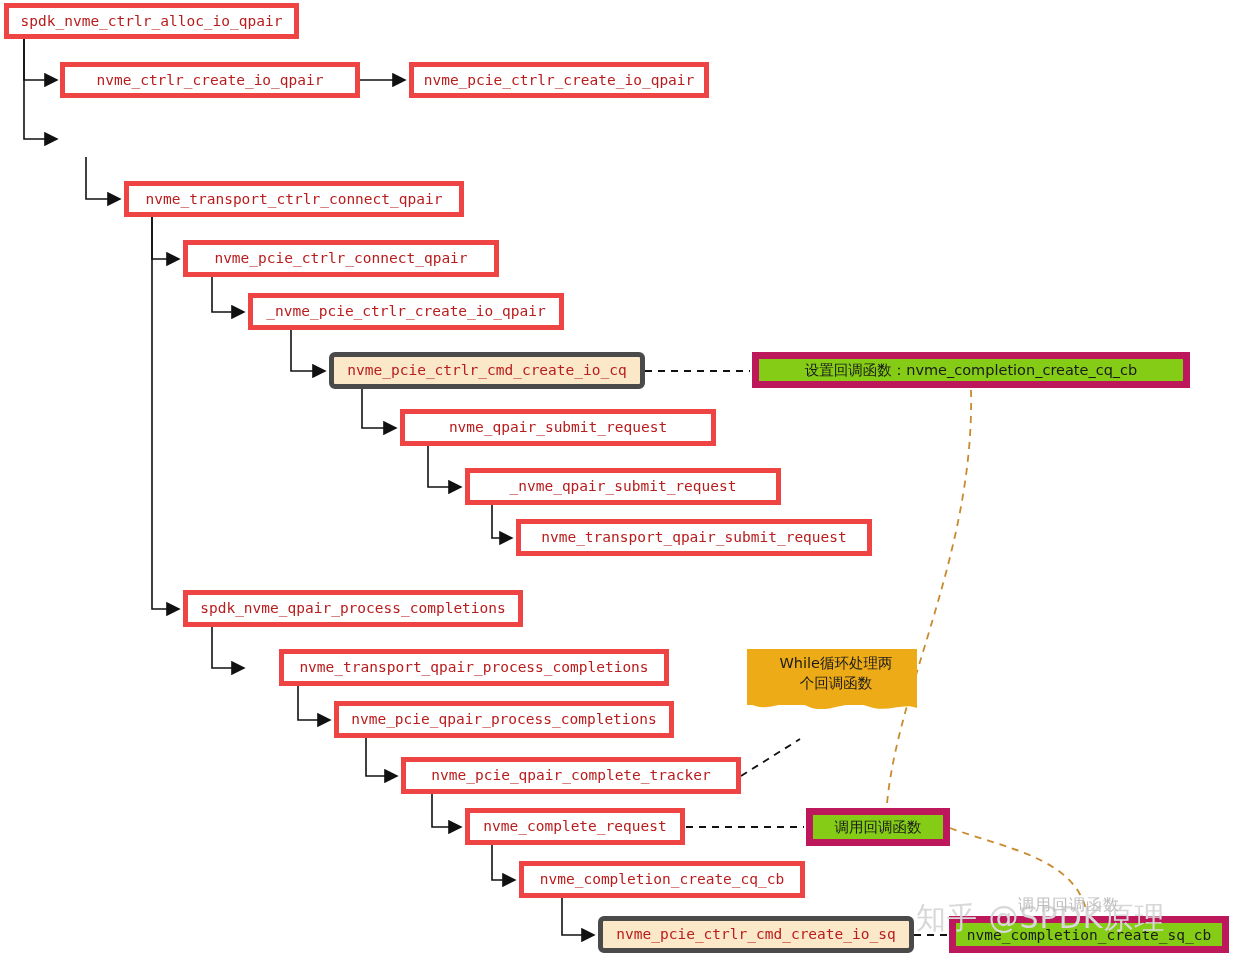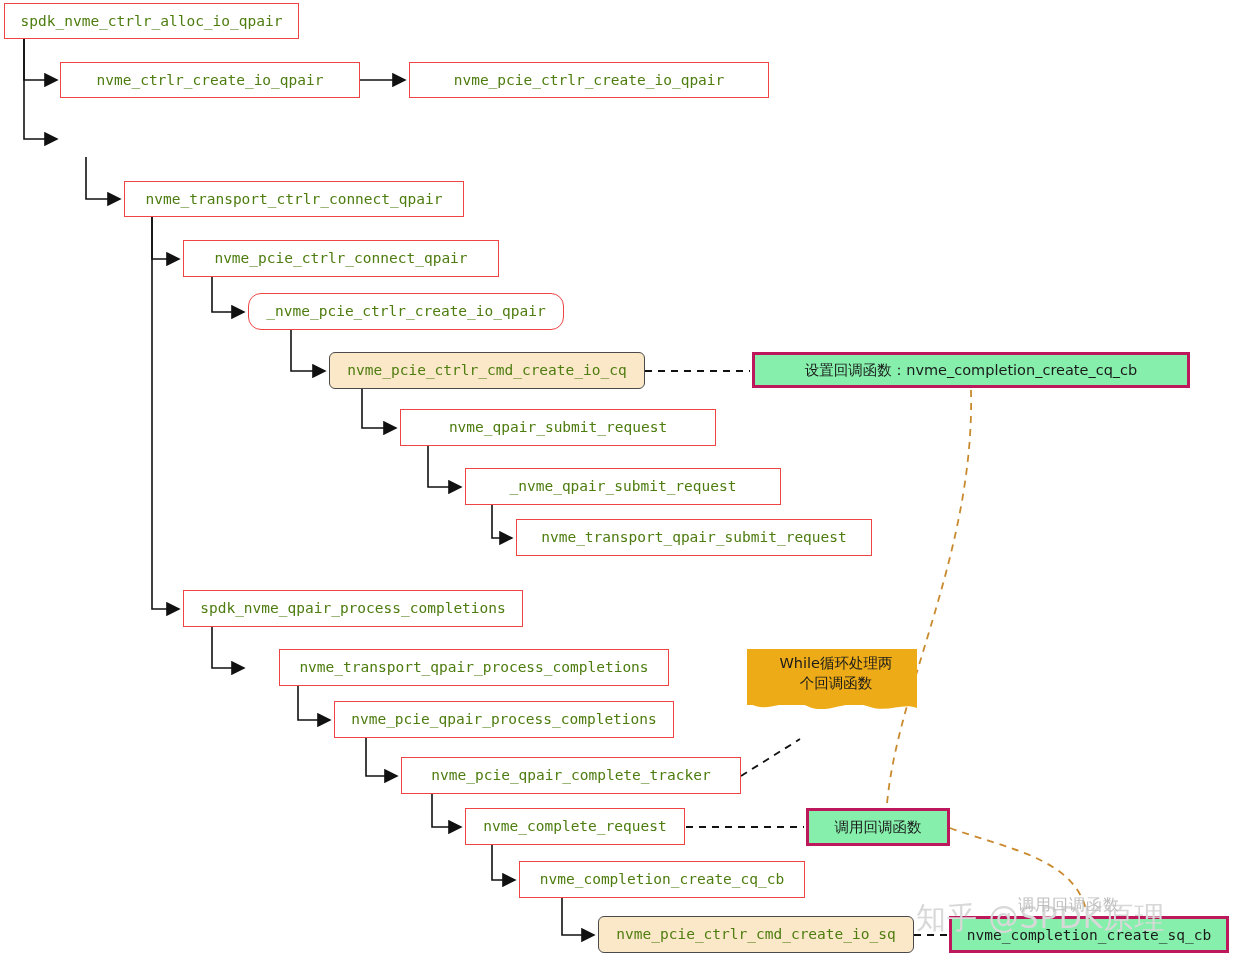--- a/index.html
+++ b/index.html
@@ -8,36 +8,36 @@
     background:#ffffff;
     font-family:"DejaVu Sans Mono", monospace;
     position:relative;
     overflow:hidden;
   }
   #canvas{position:absolute;left:0;top:0;width:1234px;height:966px;}
   svg.edges{position:absolute;left:0;top:0;width:1234px;height:966px;pointer-events:none;}
   .node{
     position:absolute;
     box-sizing:border-box;
-    border:1px solid #ef4444;
+    border:5px solid #ef4444;
     background:#ffffff;
-    color:#4d7c0f;
+    color:#b91c1c;
     font-size:14.5px;
     line-height:1;
     display:flex;align-items:center;justify-content:center;
     white-space:nowrap;
     padding:0 10px;
     font-family:"DejaVu Sans Mono", monospace;
   }
   .node.hl{ background:#fbe8c8; border-color:#4a4a4a;border-radius:6px;}
   .note{
     position:absolute;
     box-sizing:border-box;
-    border:3px solid #be185d;
-    background:#86efac;
+    border:7px solid #be185d;
+    background:#84cc16;
     color:#1a1a1a;
     font-size:14.5px;
     display:flex;align-items:center;justify-content:center;
     white-space:nowrap;
     padding:0 10px;
     font-family:"DejaVu Sans", sans-serif;
   }
   .note.orange{
     background:#edac17;
     border:none;
@@ -118,24 +118,24 @@
     </g>
 
     <g stroke="#c98a2e" stroke-width="1.8" fill="none" stroke-dasharray="7,6">
       <path d="M971,390 C975,560 890,700 886,820"></path>
       <path d="M950,828 C1010,850 1090,860 1088,930"></path>
     </g>
   </svg>
 
   <div class="node" style="left:4px;top:3px;width:295px;height:36px;">spdk_nvme_ctrlr_alloc_io_qpair</div>
   <div class="node" style="left:60px;top:62px;width:300px;height:36px;">nvme_ctrlr_create_io_qpair</div>
-  <div class="node" style="left:409px;top:62px;width:360px;height:36px;">nvme_pcie_ctrlr_create_io_qpair</div>
+  <div class="node" style="left:409px;top:62px;width:300px;height:36px;">nvme_pcie_ctrlr_create_io_qpair</div>
   <div class="node" style="left:124px;top:181px;width:340px;height:36px;">nvme_transport_ctrlr_connect_qpair</div>
   <div class="node" style="left:183px;top:240px;width:316px;height:37px;">nvme_pcie_ctrlr_connect_qpair</div>
-  <div class="node" style="left:248px;top:293px;width:316px;height:37px;border-radius:13px;">_nvme_pcie_ctrlr_create_io_qpair</div>
+  <div class="node" style="left:248px;top:293px;width:316px;height:37px;">_nvme_pcie_ctrlr_create_io_qpair</div>
   <div class="node hl" style="left:329px;top:352px;width:316px;height:37px;">nvme_pcie_ctrlr_cmd_create_io_cq</div>
   <div class="node" style="left:400px;top:409px;width:316px;height:37px;">nvme_qpair_submit_request</div>
   <div class="node" style="left:465px;top:468px;width:316px;height:37px;">_nvme_qpair_submit_request</div>
   <div class="node" style="left:516px;top:519px;width:356px;height:37px;">nvme_transport_qpair_submit_request</div>
   <div class="node" style="left:183px;top:590px;width:340px;height:37px;">spdk_nvme_qpair_process_completions</div>
   <div class="node" style="left:248px;top:649px;width:390px;height:37px;margin-left:31px;">nvme_transport_qpair_process_completions</div>
   <div class="node" style="left:334px;top:701px;width:340px;height:37px;">nvme_pcie_qpair_process_completions</div>
   <div class="node" style="left:401px;top:757px;width:340px;height:37px;">nvme_pcie_qpair_complete_tracker</div>
   <div class="node" style="left:465px;top:808px;width:220px;height:37px;">nvme_complete_request</div>
   <div class="node" style="left:519px;top:861px;width:286px;height:37px;">nvme_completion_create_cq_cb</div>

